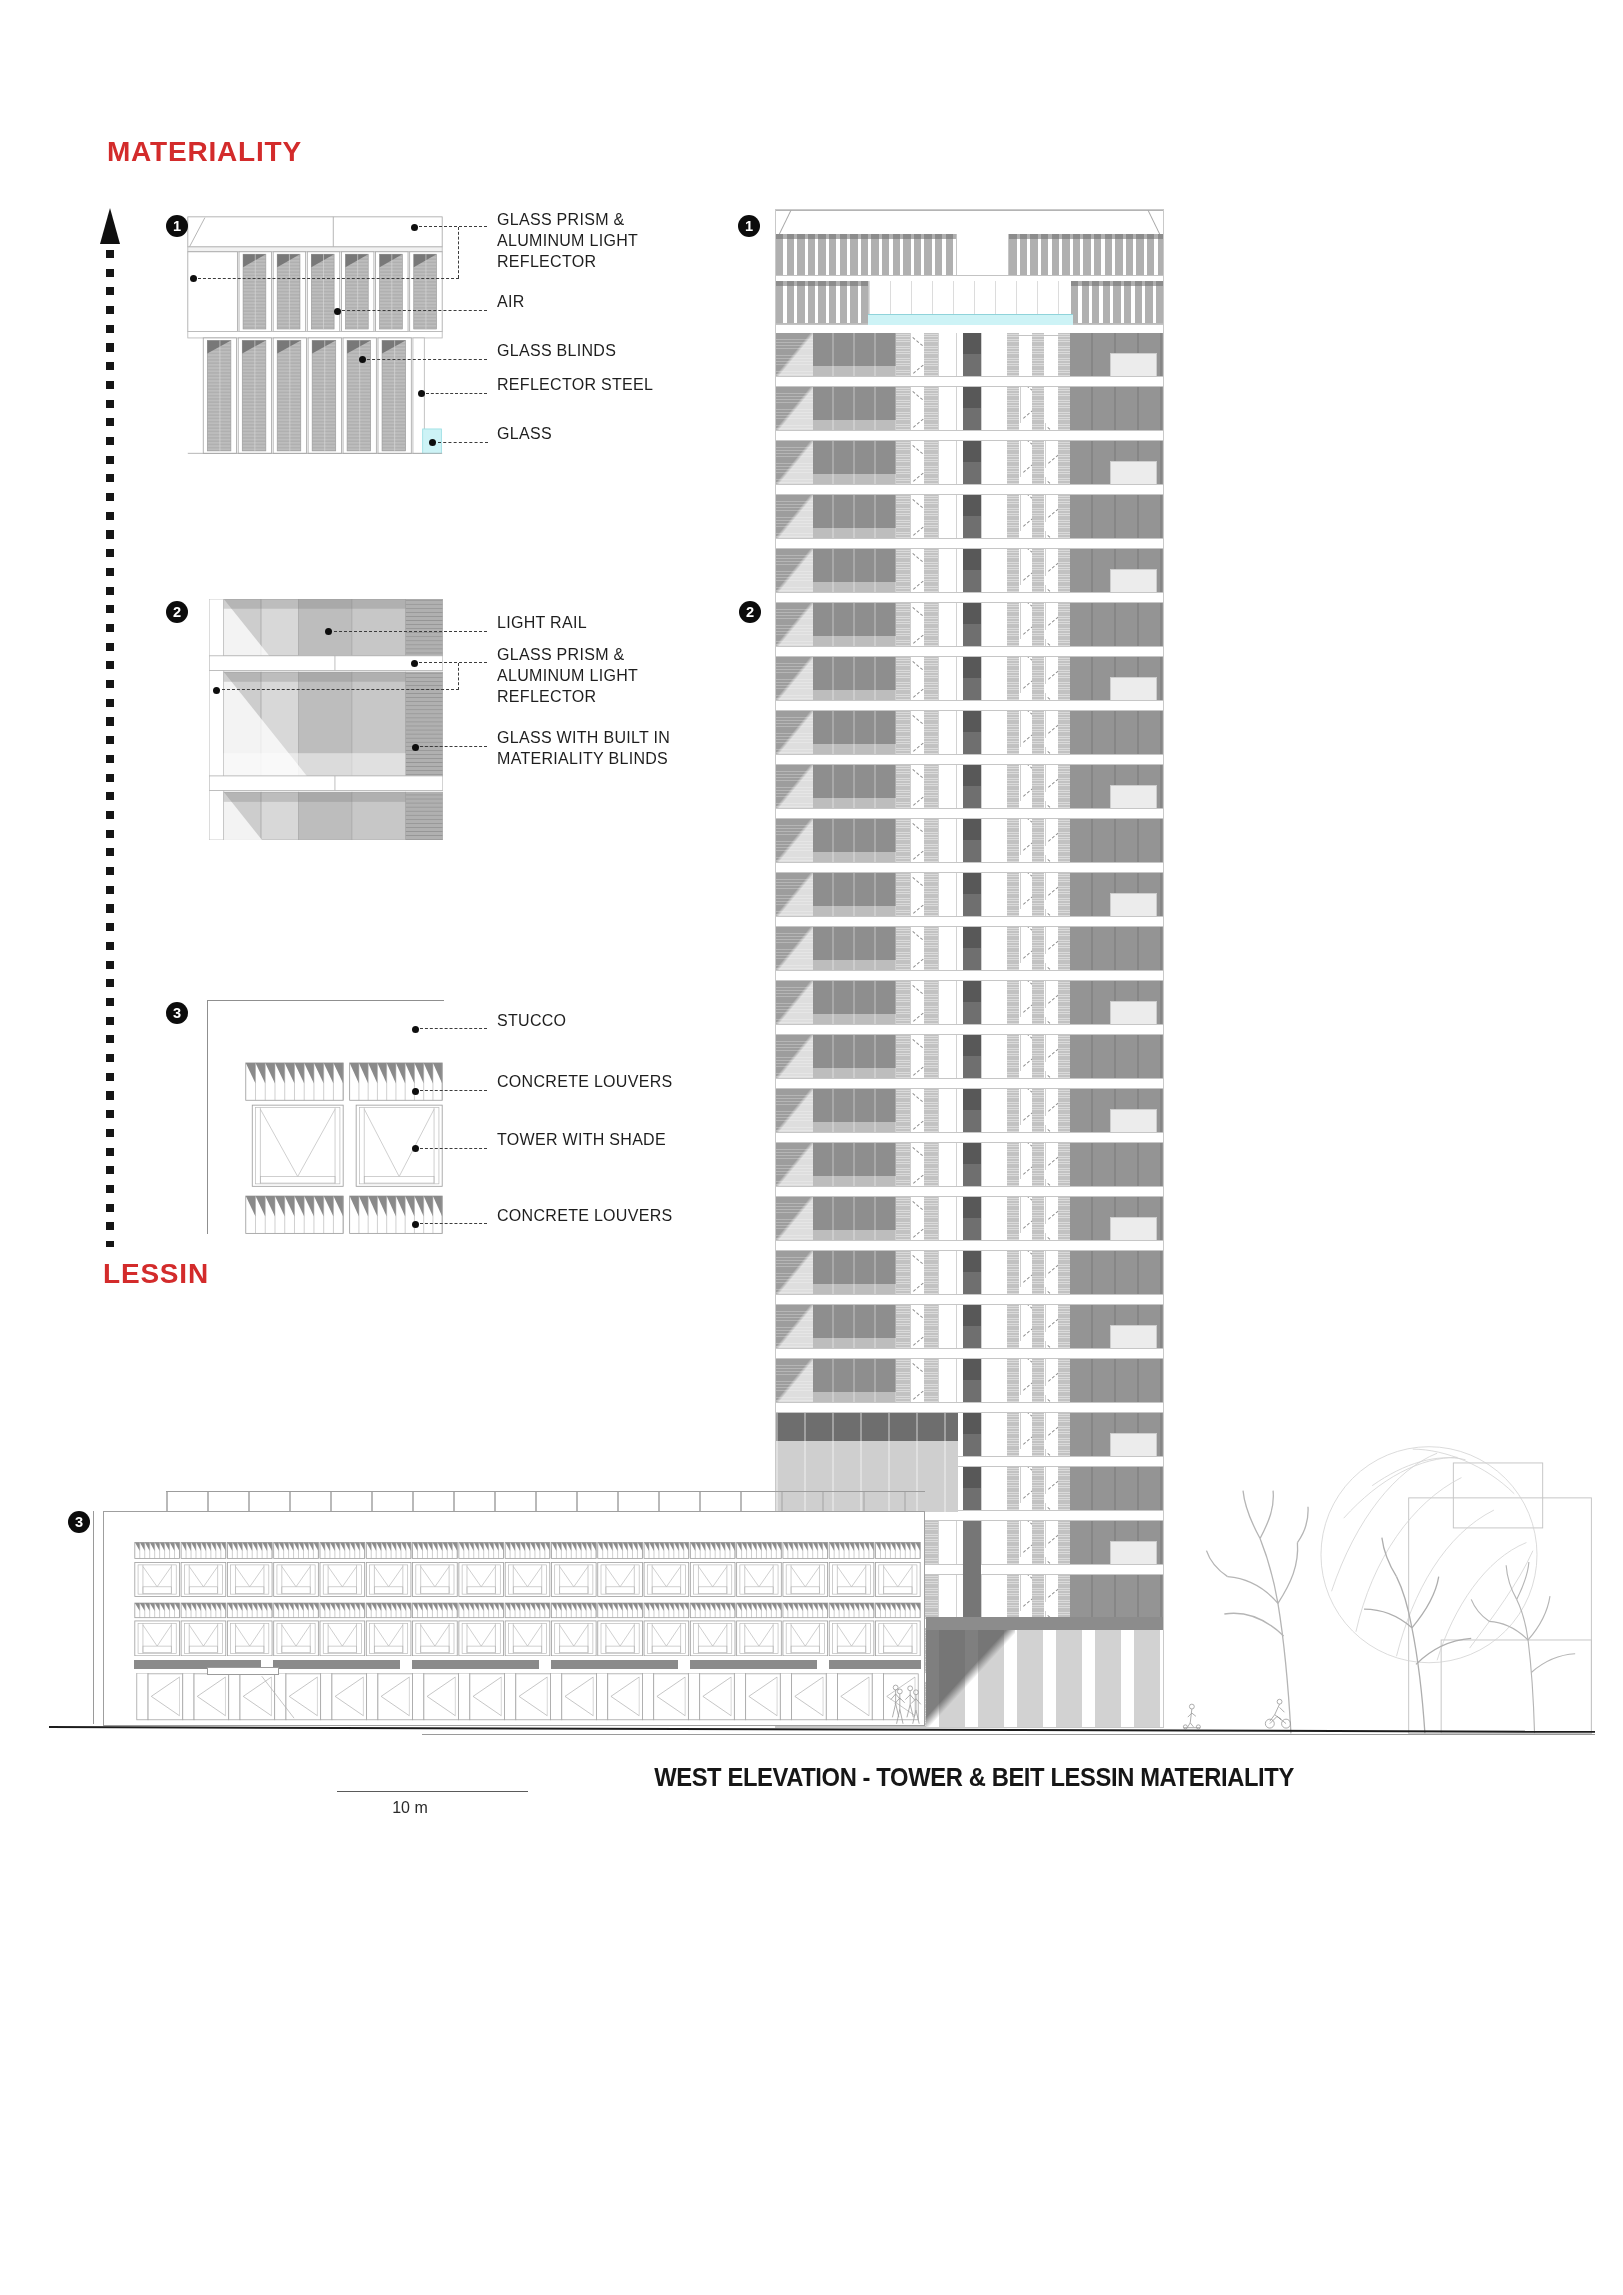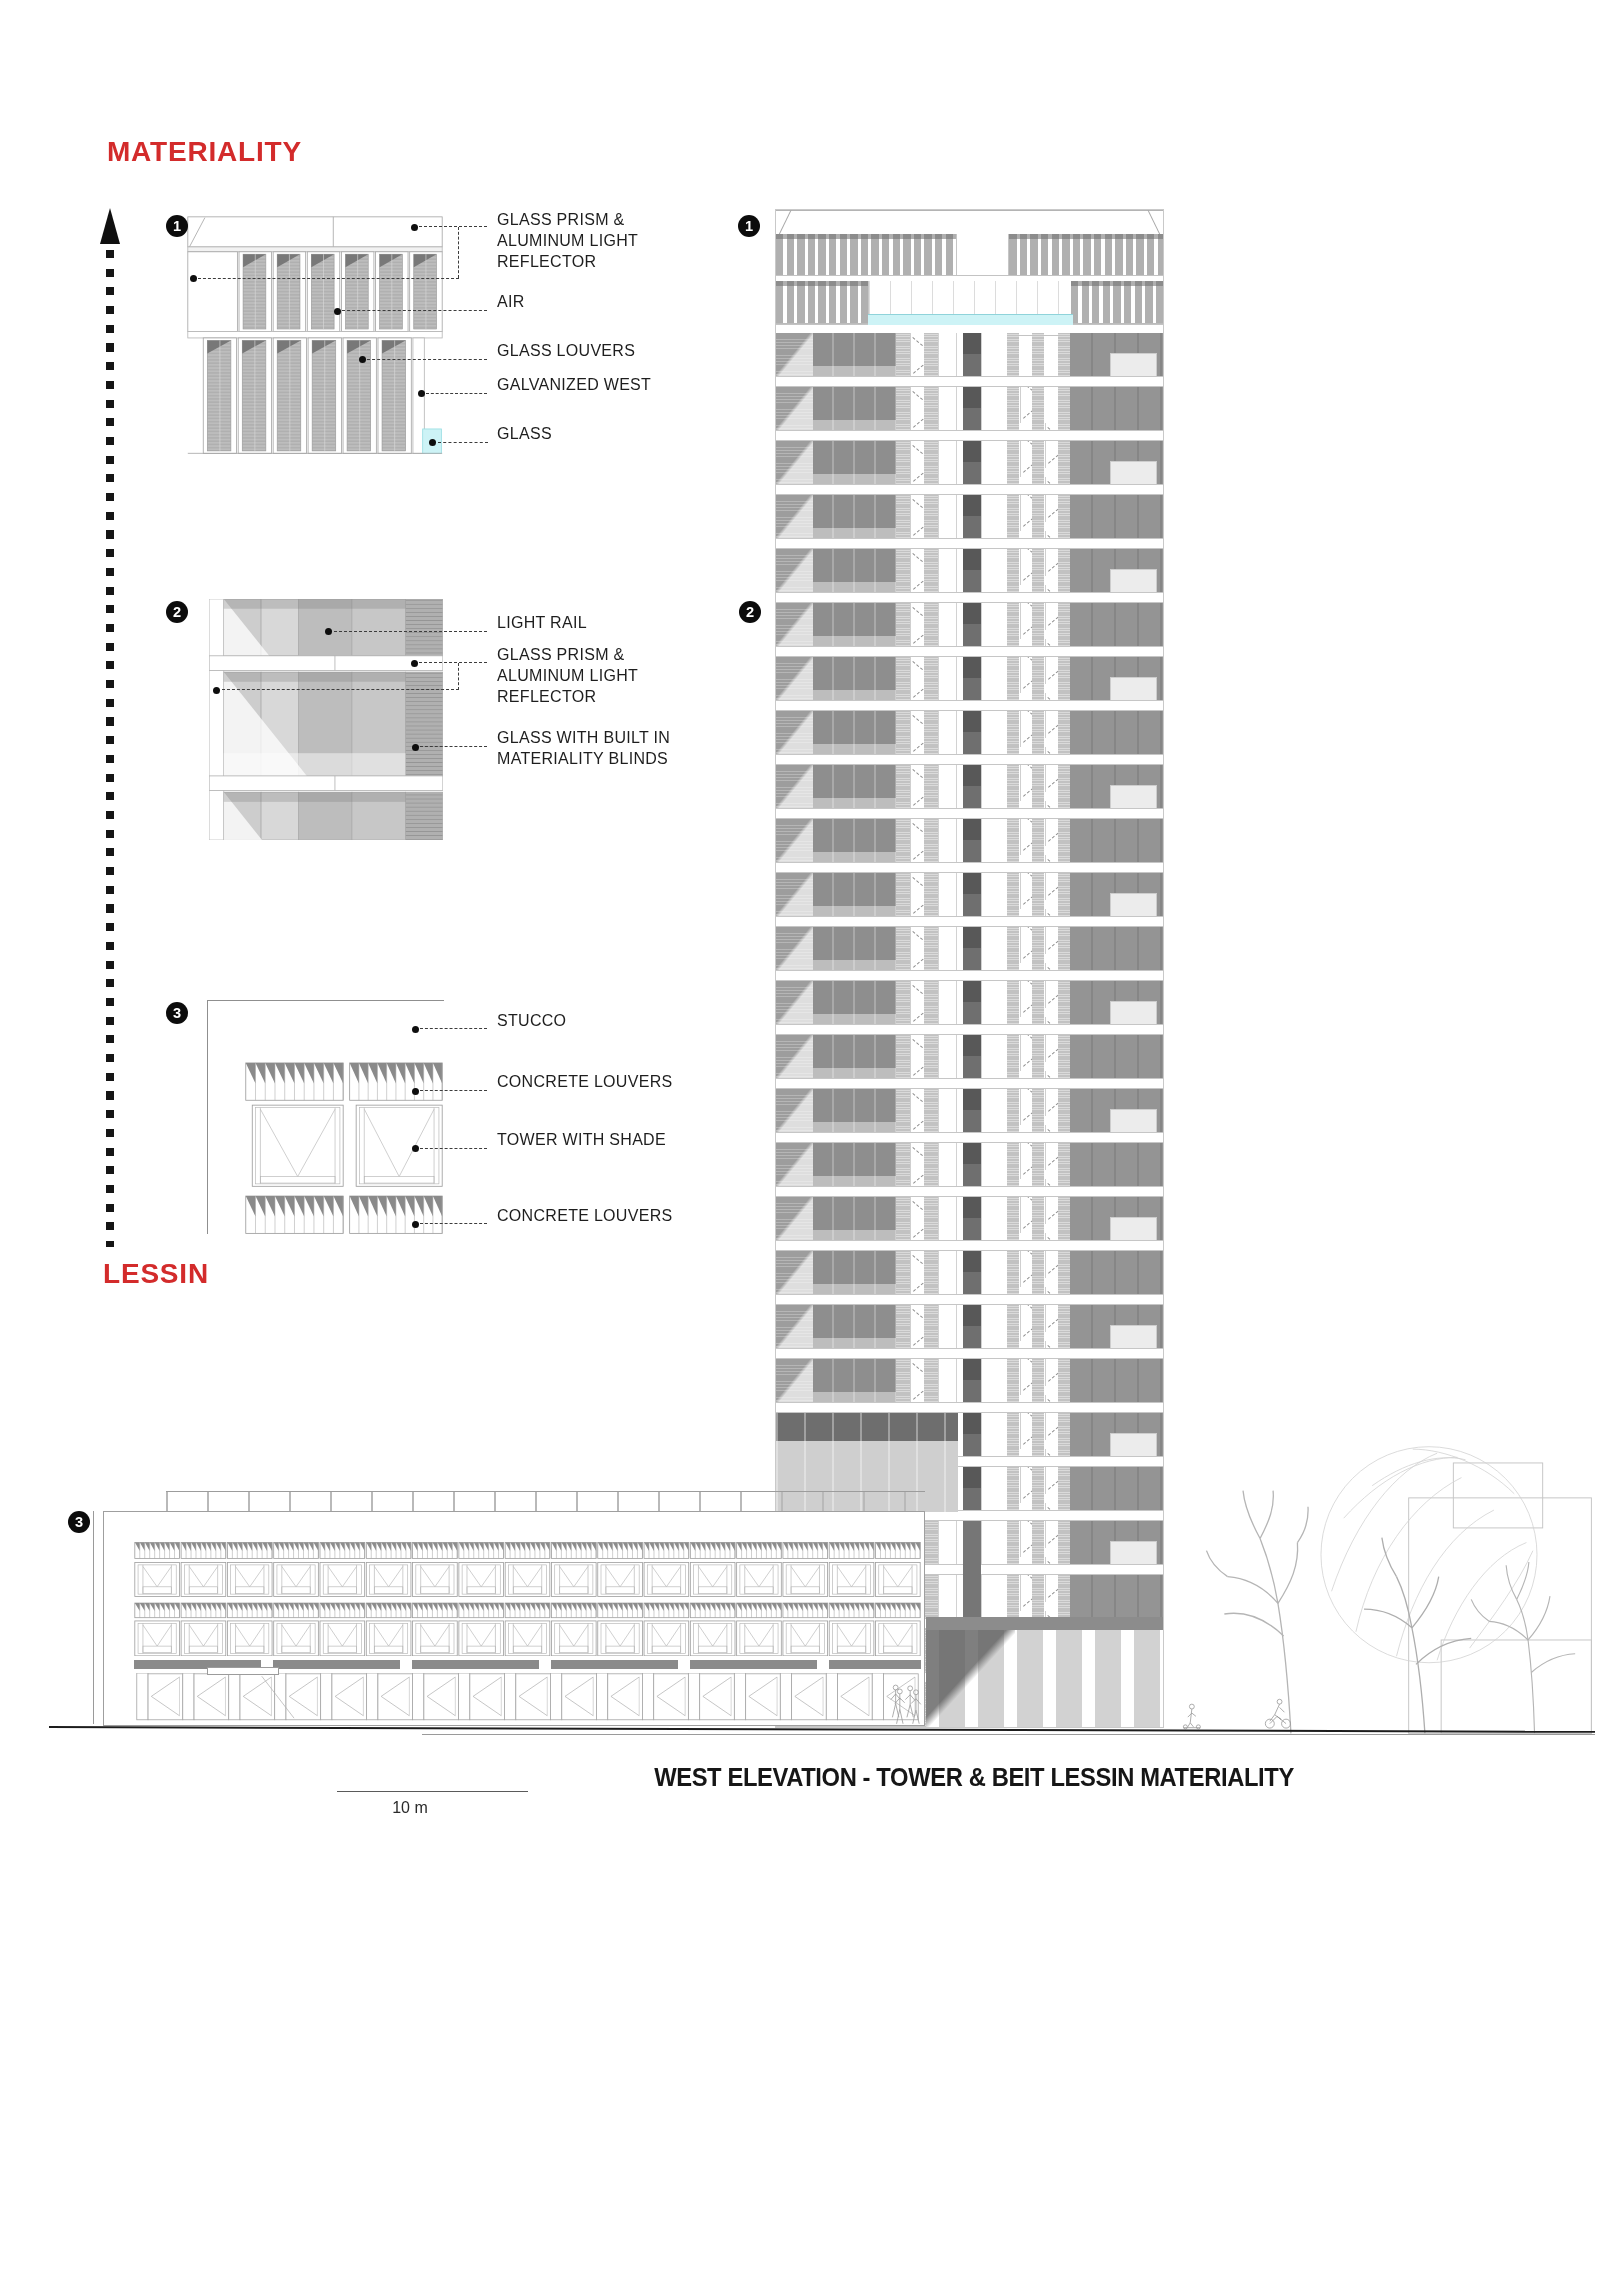--- a/index.html
+++ b/index.html
@@ -1888,26 +1888,26 @@
         <div>REFLECTOR</div>
       </div>
       <div class="seg-h" style="left:342px;top:310px;width:145px"></div>
       <div class="dot" style="left:334px;top:308px"></div>
       <div class="ann-label" style="top:291px">
         <div>AIR</div>
       </div>
       <div class="seg-h" style="left:367px;top:359px;width:120px"></div>
       <div class="dot" style="left:359px;top:356px"></div>
       <div class="ann-label" style="top:340px">
-        <div>GLASS LOUVERS</div>
+        <div>GLASS BLINDS</div>
       </div>
       <div class="seg-h" style="left:426px;top:393px;width:61px"></div>
       <div class="dot" style="left:418px;top:390px"></div>
       <div class="ann-label" style="top:374px">
-        <div>GALVANIZED WEST</div>
+        <div>REFLECTOR STEEL</div>
       </div>
       <div class="seg-h" style="left:438px;top:442px;width:50px"></div>
       <div class="dot" style="left:429px;top:439px"></div>
       <div class="ann-label" style="top:423px">
         <div>GLASS</div>
       </div>
       <div class="seg-h" style="left:334px;top:631px;width:153px"></div>
       <div class="dot" style="left:325px;top:628px"></div>
       <div class="ann-label" style="top:612px">
         <div>LIGHT RAIL</div>

